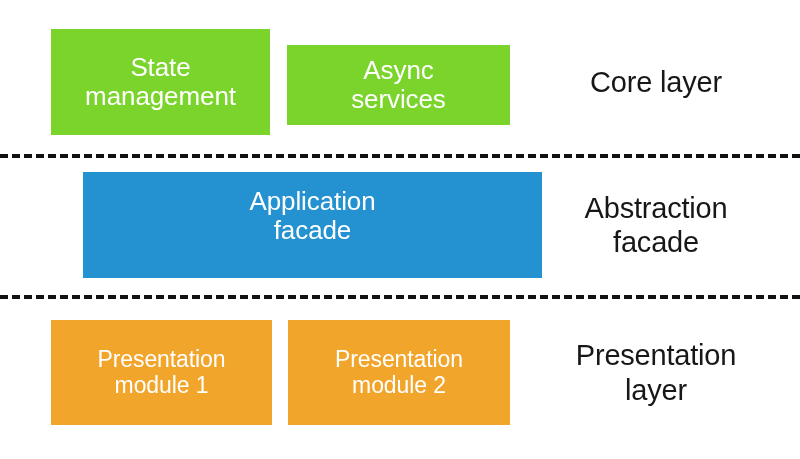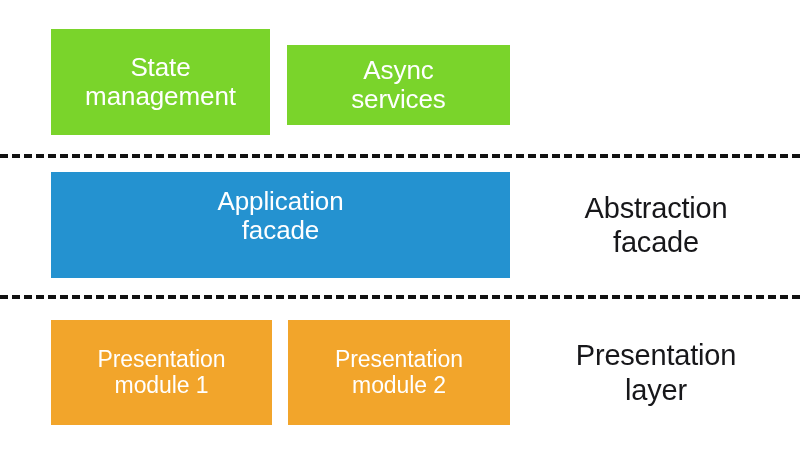--- a/index.html
+++ b/index.html
@@ -34,21 +34,21 @@
     line-height: 1.12;
     letter-spacing: -0.1px;
   }
   .block .block-label {
     display: block;
     white-space: pre-line;
     padding: 0 6px;
   }
 
   .block-core      { background: #7AD42B; font-size: 26px; }
-  .block-abstract  { background: #2492D0; font-size: 26px; }
+  .block-abstract  { background: #2492D0; font-size: 26px; margin-left: 32px; }
   .block-present   { background: #F2A52B; font-size: 23px; }
 
   
   .pos-core-1     { left: 51px;  top: 29px;  width: 219px; height: 106px; }
   .pos-core-2     { left: 287px; top: 29px;  width: 223px; height: 80px; margin-top: 16px; }
   
   .pos-abstract-1 { left: 51px;  top: 172px; width: 459px; height: 106px; }
   
   .pos-present-1  { left: 51px;  top: 320px; width: 221px; height: 105px; }
   .pos-present-2  { left: 288px; top: 320px; width: 222px; height: 105px; }
@@ -95,20 +95,21 @@
   <div class="block block-core pos-core-1">
     <span class="block-label">State
 management</span>
   </div>
 
   <div class="block block-core pos-core-2">
     <span class="block-label">Async
 services</span>
   </div>
 
+  <div class="layer-caption cap-core">Core layer</div>
 
   <div class="divider div-1"></div>
 
   <div class="block block-abstract pos-abstract-1">
     <span class="block-label">Application
 facade</span>
   </div>
 
   <div class="layer-caption cap-abstract">Abstraction
 facade</div>

